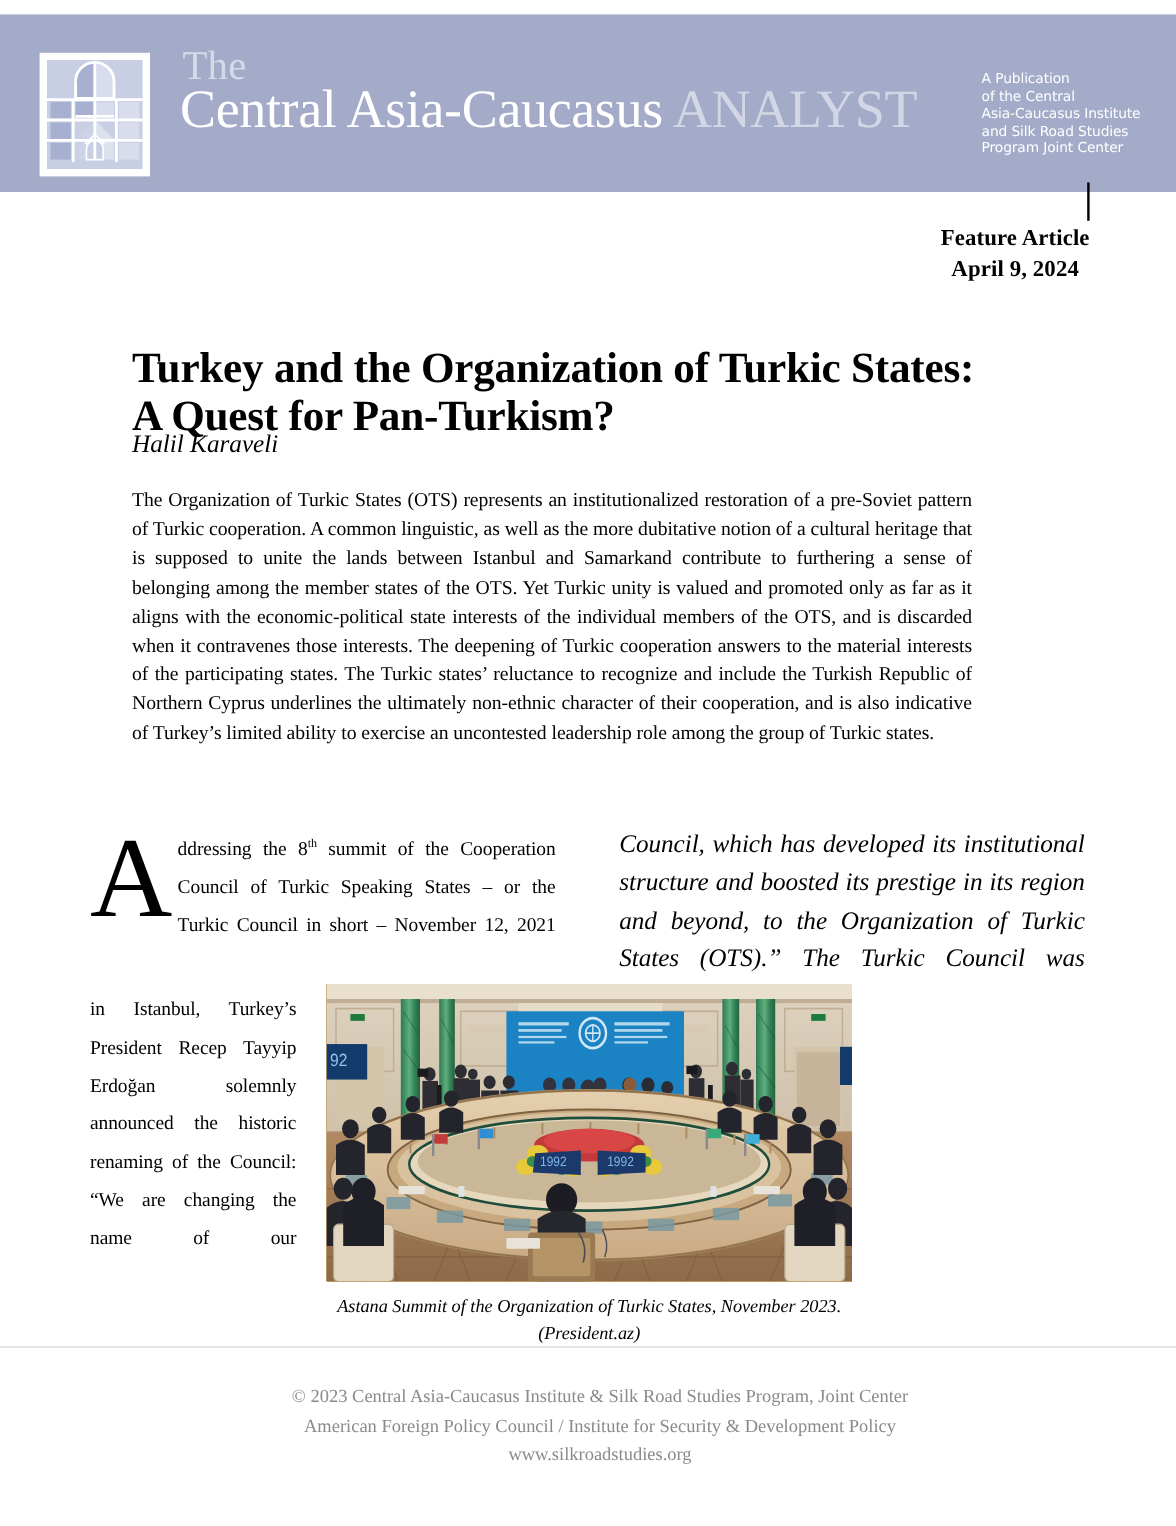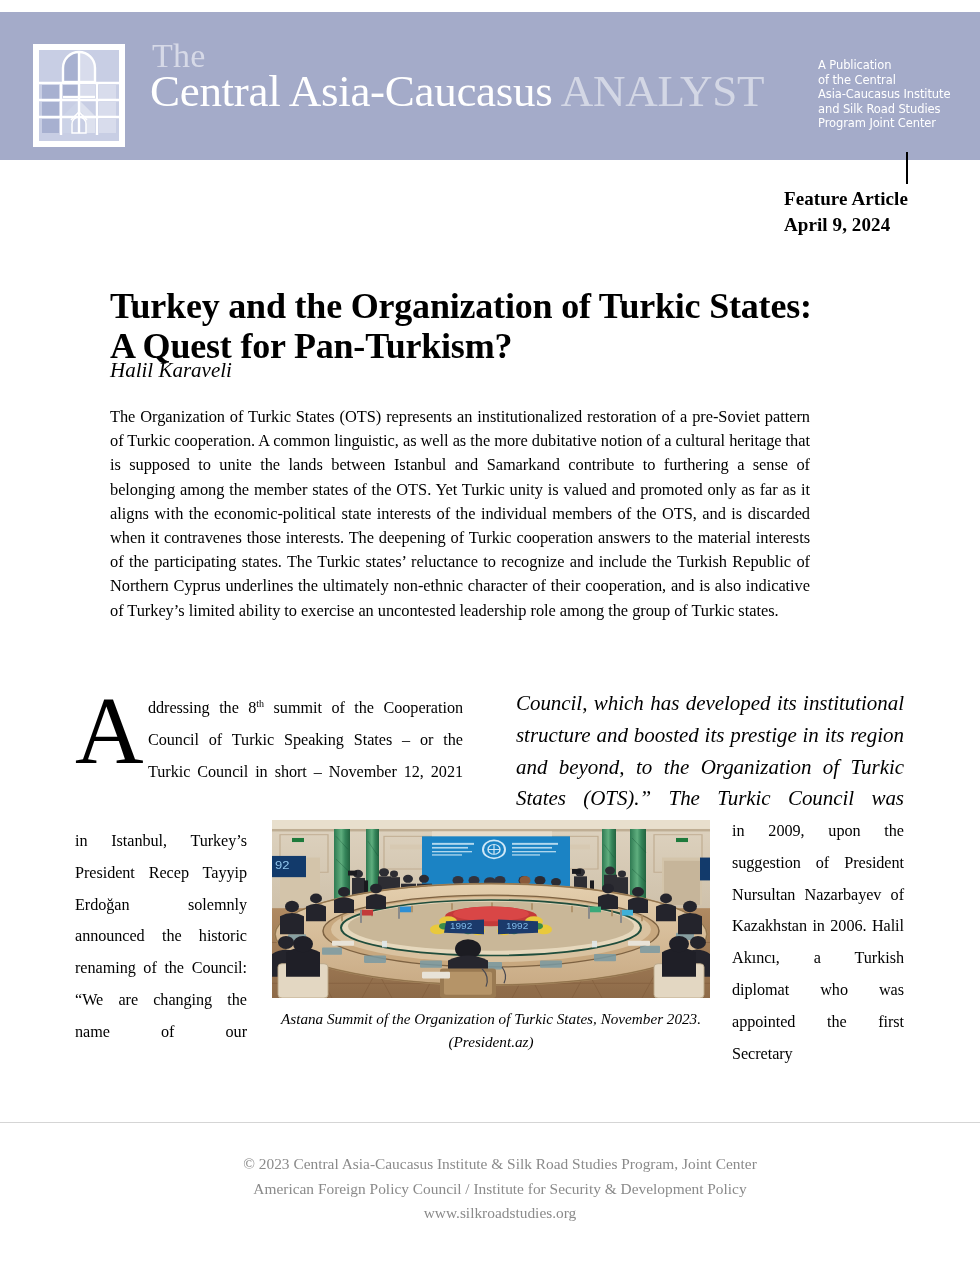--- a/index.html
+++ b/index.html
@@ -72,21 +72,21 @@
   
   .feature-rule {
     position: absolute;
     left: 906px; top: 152px;
     width: 2px; height: 32px;
     background: #000000;
   }
   .feature-block {
     position: absolute;
     right: 72px; top: 186px;
-    text-align: left;
+    text-align: center;
     font-weight: bold;
     font-size: 19px;
     line-height: 26px;
     letter-spacing: 0.1px;
   }
 
   
   .article-title {
     position: absolute;
     left: 110px; top: 262px;
@@ -166,21 +166,21 @@
   .sup { font-size: 0.62em; vertical-align: super; }
 
   
   .figure {
     position: absolute;
     left: 272px; top: 820px;
     width: 438px;
   }
   .photo {
     position: relative;
-    width: 438px; height: 178px;
+    width: 438px; height: 248px;
     overflow: hidden;
     background: #a16207;
   }
   .photo svg { display: block; width: 100%; height: 100%; }
   .caption {
     width: 430px;
     margin: 9px auto 0;
     font-style: italic;
     font-size: 15.2px;
     line-height: 23px;
@@ -283,21 +283,20 @@
 
 <div class="body-area">
   <div class="dropcap">A</div>
 
   <div class="col-left-first">ddressing the 8<sup class="sup">th</sup> summit of the Cooperation Council of Turkic Speaking States – or the Turkic Council in short – November 12, 2021</div>
 
   <div class="col col-left" style="top:138px;">in Istanbul, Turkey’s President Recep Tayyip Erdoğan solemnly announced the historic renaming of the Council: “We are changing the name of our</div>
 
   <div class="col-right-first">Council, which has developed its institutional structure and boosted its prestige in its region and beyond, to the Organization of Turkic States (OTS).” The Turkic Council was formed</div>
 
-  <div class="col col-right" style="top:128px;">in 2009, upon the suggestion of President Nursultan Nazarbayev of Kazakhstan in 2006. Halil Akıncı, a Turkish diplomat who was appointed the first Secretary</div>
 </div>
 
 <figure class="figure" style="margin:0;">
   <div class="photo">
     <svg viewBox="0 0 438 218" preserveAspectRatio="none">
       <defs>
         <linearGradient id="wallg" x1="0" y1="0" x2="0" y2="1">
           <stop offset="0" stop-color="#ded3c0"></stop>
             <stop offset="1" stop-color="#cdbfa8"></stop>
         </linearGradient>

